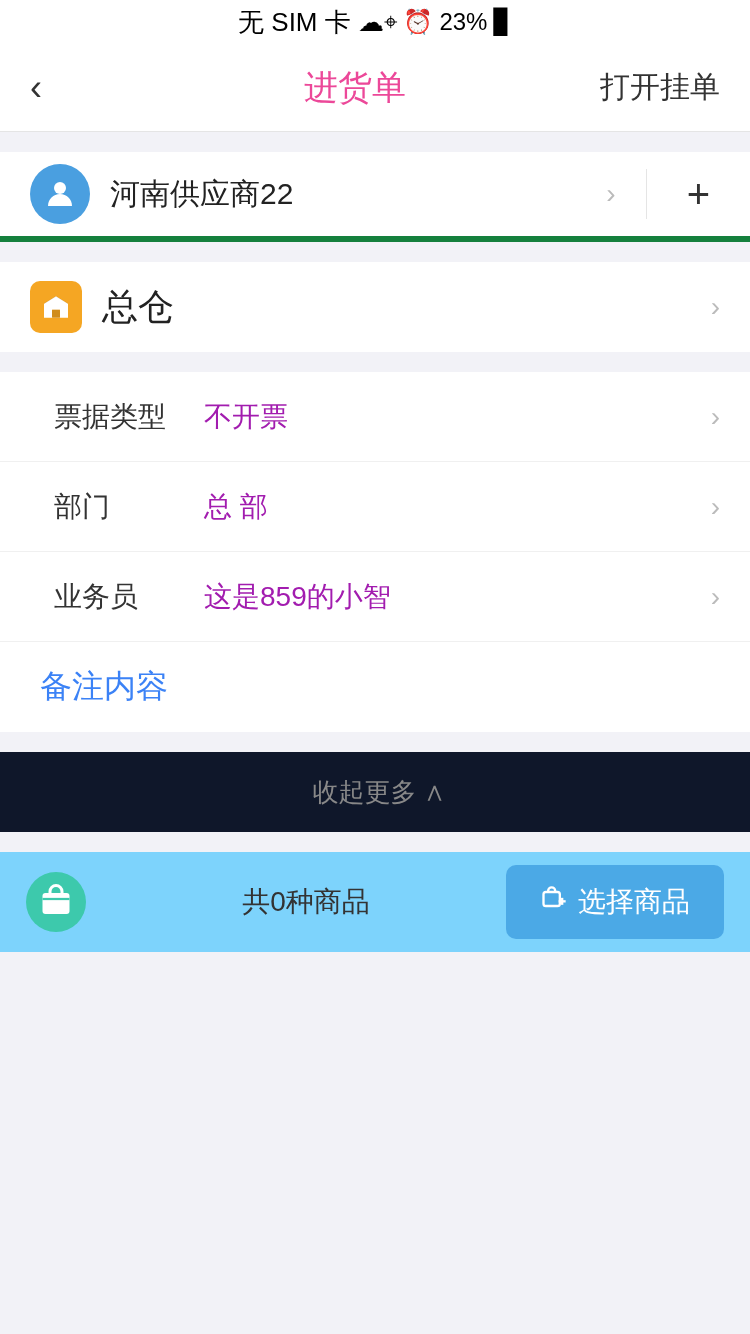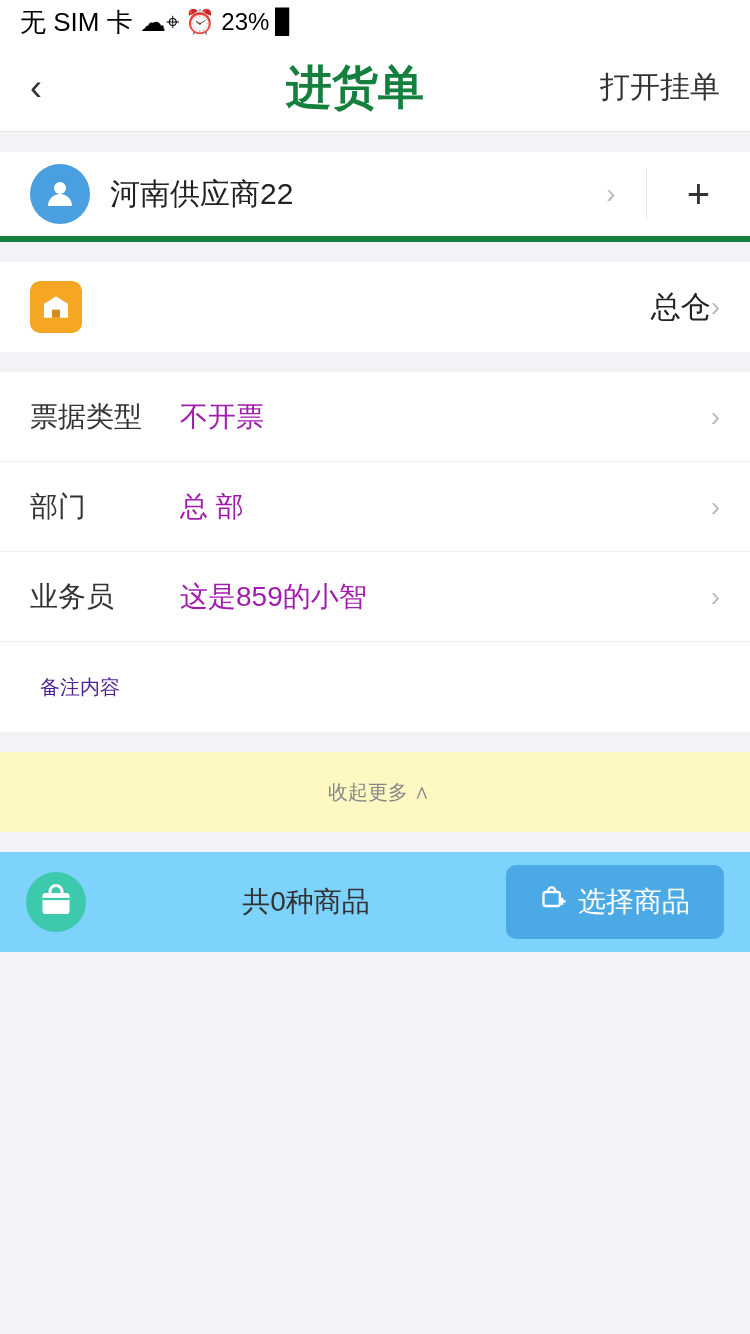--- a/index.html
+++ b/index.html
@@ -11,21 +11,21 @@
       background: #f2f2f7;
       font-size: 28px;
     }
 
     
     .status-bar {
       height: 44px;
       background: #fff;
       display: flex;
       align-items: center;
-      justify-content: flex-start;
+      justify-content: center;
       padding: 12px 20px;
       font-size: 26px;
       font-weight: 500;
     }
     .status-left { display: flex; align-items: center; gap: 8px; }
     .status-center { font-size: 30px; font-weight: 600; }
     .status-right { display: flex; align-items: center; gap: 6px; font-size: 24px; }
 
     
     .nav-bar {
@@ -37,23 +37,23 @@
       padding: 0 30px;
       border-bottom: 1px solid #e5e5e5;
     }
     .nav-back {
       font-size: 36px;
       color: #333;
       cursor: pointer;
       width: 80px;
     }
     .nav-title {
-      font-size: 46px;
-      font-weight: 700;
-      color: #15803d;
+      font-size: 34px;
+      font-weight: 400;
+      color: #ec4899;
     }
     .nav-action {
       font-size: 30px;
       color: #333;
       cursor: pointer;
     }
 
     
     .section-divider {
       height: 20px;
@@ -134,23 +134,22 @@
       border-radius: 10px;
       background: #f5a623;
       display: flex;
       align-items: center;
       justify-content: center;
       margin-right: 20px;
       flex-shrink: 0;
     }
     .warehouse-name {
       flex: 1;
-      font-size: 30px;
+      font-size: 36px;
       color: #222;
-      text-align: right;
     }
     .chevron-right-end {
       color: #bbb;
       font-size: 28px;
     }
 
     
     .form-section {
       background: #fff;
       margin-top: 20px;
@@ -163,47 +162,48 @@
       border-bottom: 1px solid #f0f0f0;
     }
     .form-row:last-child {
       border-bottom: none;
     }
     .form-label {
       font-size: 28px;
       color: #333;
       width: 140px;
       flex-shrink: 0;
+      margin-left: 24px;
     }
     .form-value {
       flex: 1;
       font-size: 28px;
       color: #a21caf;
       padding-left: 10px;
     }
     .form-placeholder {
       flex: 1;
-      font-size: 20px;
-      color: #4c1d95;
+      font-size: 32px;
+      color: #3b82f6;
       padding-left: 10px;
     }
     .form-chevron {
       color: #bbb;
       font-size: 28px;
     }
 
     
     .collapse-row {
-      background: #fef9c3;
+      background: #0f172a;
       margin-top: 20px;
       height: 80px;
       display: flex;
       align-items: center;
       justify-content: center;
-      font-size: 20px;
+      font-size: 26px;
       color: #888;
       cursor: pointer;
       padding-left: 8px;
     }
 
     
     .bottom-bar {
       background: #7dd3fc;
       margin-top: 20px;
       height: 100px;

